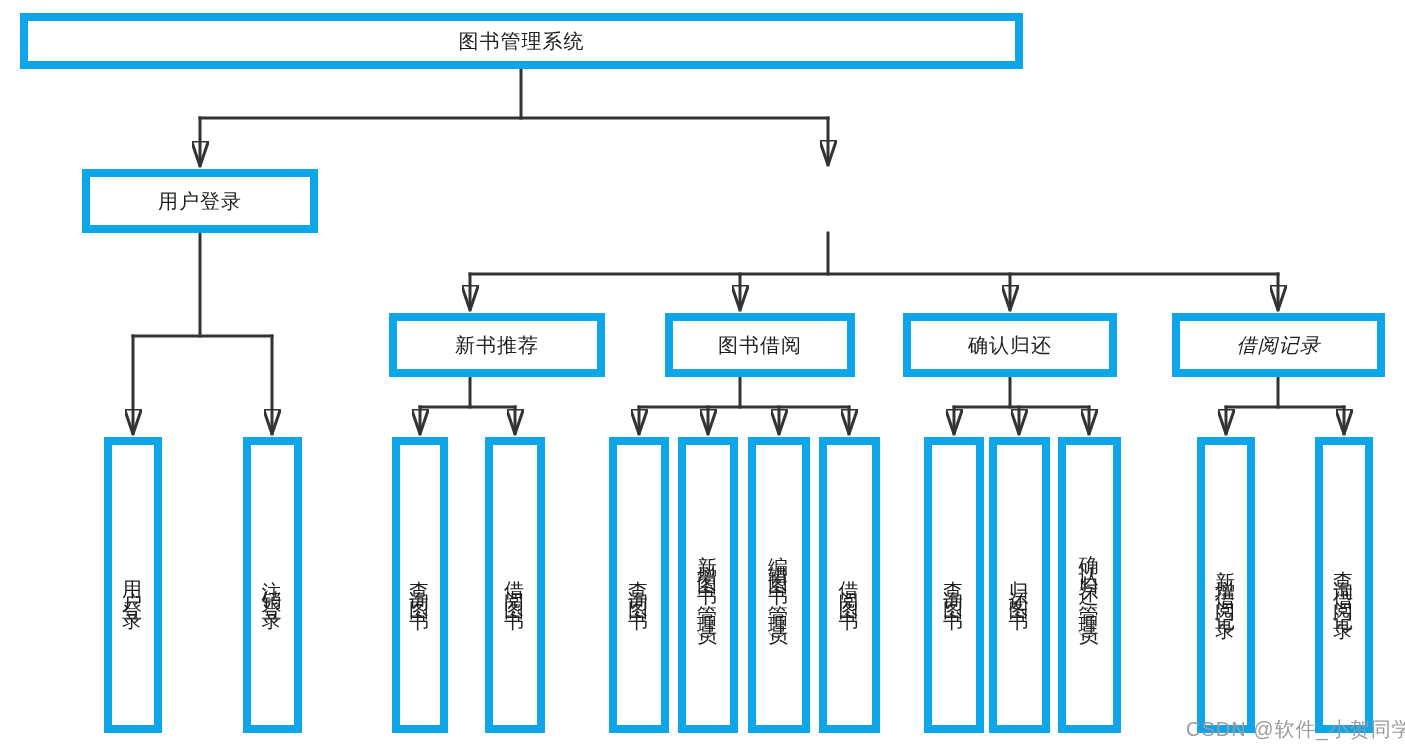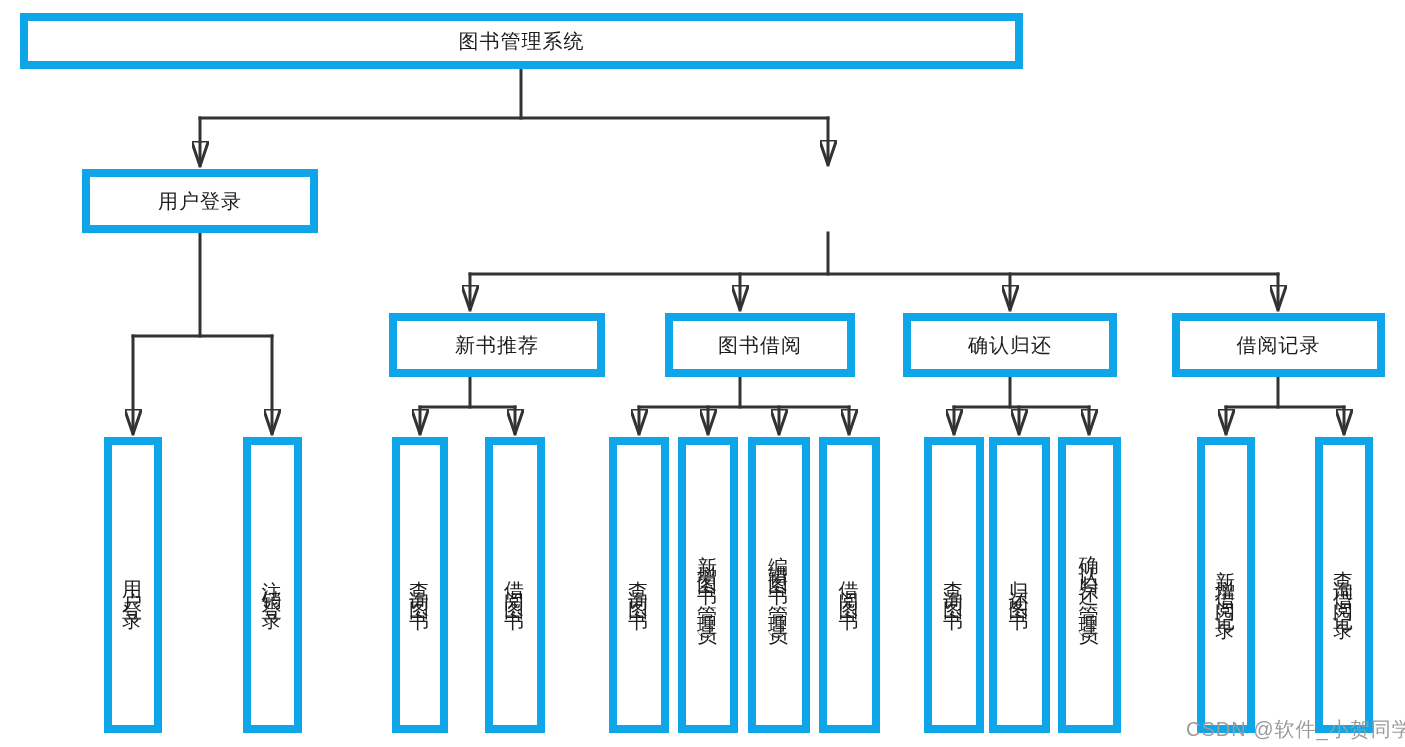--- a/index.html
+++ b/index.html
@@ -122,21 +122,21 @@
     </g>
   </svg>
 
   <div class="node h" style="left:20px; top:13px; width:1003px; height:56px;">图书管理系统</div>
 
   <div class="node h" style="left:82px; top:169px; width:236px; height:64px;">用户登录</div>
 
   <div class="node h" style="left:362px; top:313px; width:216px; height:64px;margin-left:27px;">新书推荐</div>
   <div class="node h" style="left:665px; top:313px; width:190px; height:64px;">图书借阅</div>
   <div class="node h" style="left:903px; top:313px; width:214px; height:64px;">确认归还</div>
-  <div class="node h" style="left:1172px; top:313px; width:213px; height:64px;">借阅记录</div>
+  <div class="node h" style="left:1172px; top:313px; width:213px; height:64px;font-style:italic;">借阅记录</div>
 
   <div class="node leaf" style="left:104px; top:437px; width:58px; height:296px;">用户登录</div>
   <div class="node leaf" style="left:243px; top:437px; width:59px; height:296px;">注销登录</div>
 
   <div class="node leaf" style="left:392px; top:437px; width:56px; height:296px;">查询图书</div>
   <div class="node leaf" style="left:485px; top:437px; width:60px; height:296px;">借阅图书</div>
 
   <div class="node leaf" style="left:609px; top:437px; width:60px; height:296px;">查询图书</div>
   <div class="node leaf" style="left:678px; top:437px; width:60px; height:296px;">新增图书（管理员）</div>
   <div class="node leaf" style="left:748px; top:437px; width:62px; height:296px;">编辑图书（管理员）</div>

